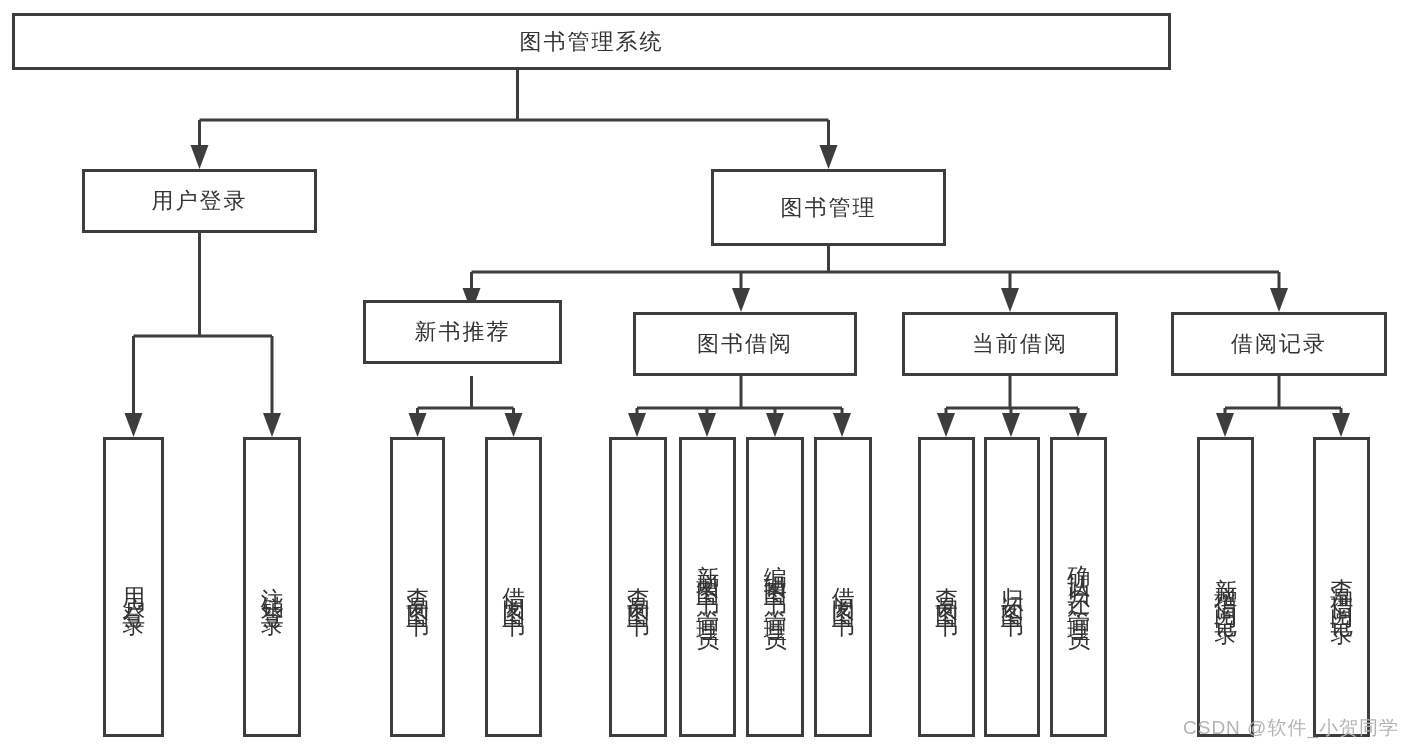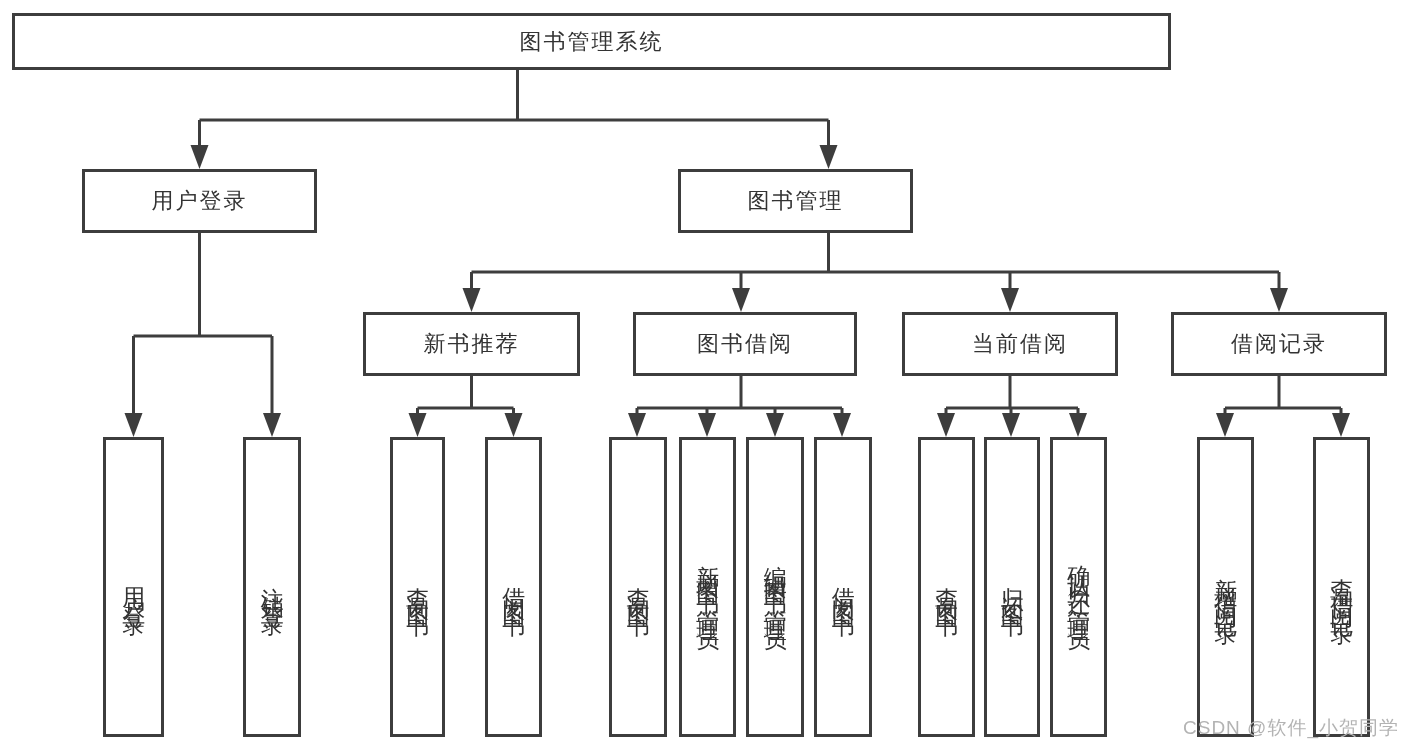--- a/index.html
+++ b/index.html
@@ -66,23 +66,23 @@
     <polygon points="1002,413 1020,413 1011,437"></polygon>
     <polygon points="1069,413 1087,413 1078,437"></polygon>
     <polygon points="1216,413 1234,413 1225,437"></polygon>
     <polygon points="1332,413 1350,413 1341,437"></polygon>
   </g>
 </svg>
 
 <div class="node" style="left:12px;top:13px;width:1159px;height:57px;">图书管理系统</div>
 
 <div class="node" style="left:82px;top:169px;width:235px;height:64px;">用户登录</div>
-<div class="node" style="left:678px;top:169px;width:235px;height:64px;">图书管理</div>
+<div class="node" style="left:711px;top:169px;width:235px;height:77px;">图书管理</div>
 
-<div class="node" style="left:363px;top:312px;width:217px;height:64px;">新书推荐</div>
+<div class="node" style="left:363px;top:300px;width:199px;height:64px;">新书推荐</div>
 <div class="node" style="left:633px;top:312px;width:224px;height:64px;">图书借阅</div>
 <div class="node" style="left:902px;top:312px;width:216px;height:64px;padding-left:20px;">当前借阅</div>
 <div class="node" style="left:1171px;top:312px;width:216px;height:64px;">借阅记录</div>
 
 <div class="leaf" style="left:103px;width:61px;">
   <span>用户登录</span>
 </div>
 <div class="leaf" style="left:243px;width:58px;">
   <span>注销登录</span>
 </div>

